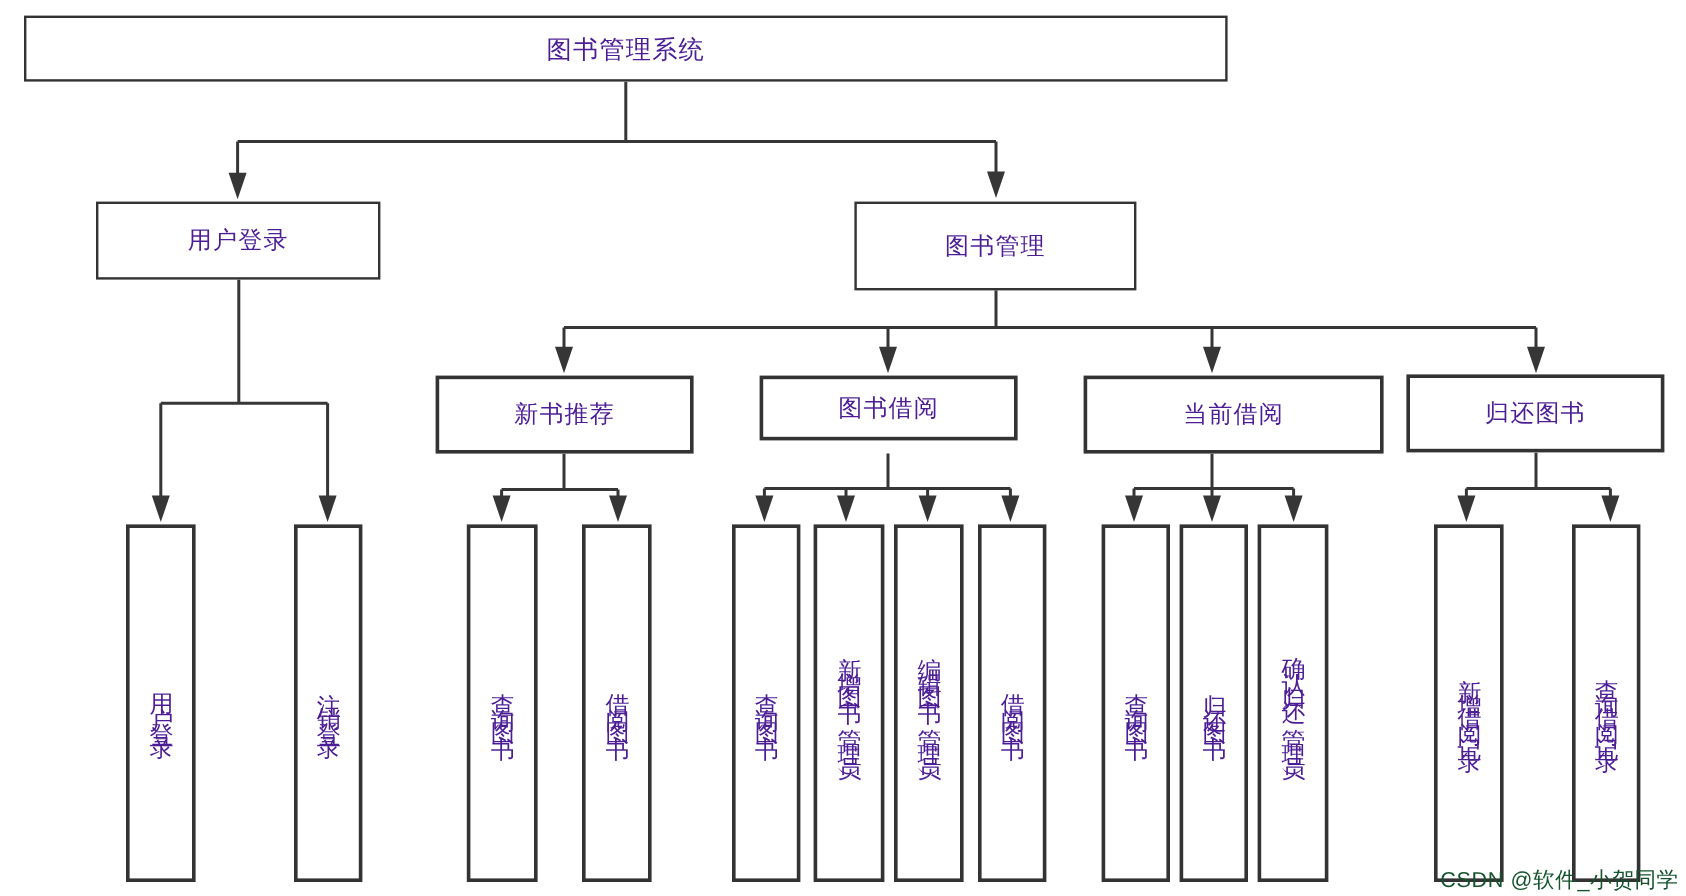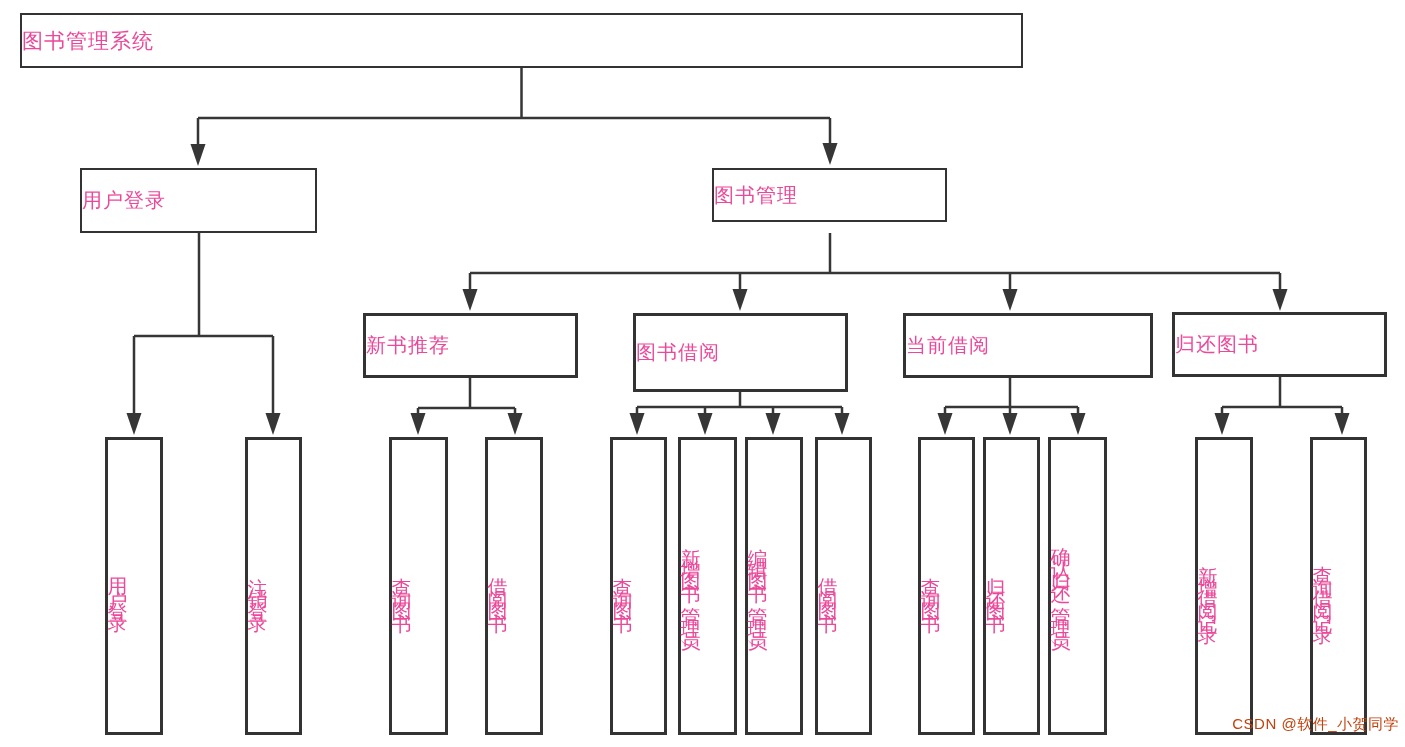--- a/index.html
+++ b/index.html
@@ -17,43 +17,43 @@
     width: 1405px; height: 747px;
     pointer-events: none;
   }
   .box {
     position: absolute;
     box-sizing: border-box;
     background: #ffffff;
     border: 2.5px solid #333333;
     display: flex;
     align-items: center;
-    justify-content: flex-start;
-    color: #ec4899;
+    justify-content: center;
+    color: #4c1d95;
     font-size: 20px;
     white-space: nowrap;
     z-index: 2;
   }
   .box.lvl2, .box.leaf { border-width: 3px; }
   .box .h-label { letter-spacing: 1px; }
   .box.root .h-label { font-size: 21px; }
   .leaf .v-label {
     writing-mode: vertical-rl;
     text-orientation: mixed;
     letter-spacing: 12px;
     font-size: 20px;
     line-height: 1;
     white-space: nowrap;
   }
   .watermark {
     position: absolute;
     right: 6px;
-    bottom: 13px;
-    font-size: 15px;
-    color: #c2410c;
+    bottom: 2px;
+    font-size: 18px;
+    color: #14532d;
     letter-spacing: 0.5px;
     z-index: 3;
   }
 </style>
 </head>
 <body>
 
 <div class="stage">
 
   <svg class="connectors" viewBox="0 0 1405 747" xmlns="http://www.w3.org/2000/svg">
@@ -90,28 +90,28 @@
     <use href="#arrow" transform="translate(1342,435)"></use>
   </svg>
 
   <div class="box root" style="left:20px;top:13px;width:1003px;height:55px">
     <span class="h-label">图书管理系统</span>
   </div>
 
   <div class="box lvl1" style="left:80px;top:168px;width:237px;height:65px">
     <span class="h-label">用户登录</span>
   </div>
-  <div class="box lvl1" style="left:712px;top:168px;width:235px;height:54px">
+  <div class="box lvl1" style="left:712px;top:168px;width:235px;height:74px">
     <span class="h-label">图书管理</span>
   </div>
 
   <div class="box lvl2" style="left:363px;top:313px;width:215px;height:65px">
     <span class="h-label">新书推荐</span>
   </div>
-  <div class="box lvl2" style="left:633px;top:313px;width:215px;height:79px">
+  <div class="box lvl2" style="left:633px;top:313px;width:215px;height:54px">
     <span class="h-label">图书借阅</span>
   </div>
   <div class="box lvl2" style="left:903px;top:313px;width:250px;height:65px">
     <span class="h-label">当前借阅</span>
   </div>
   <div class="box lvl2" style="left:1172px;top:312px;width:215px;height:65px">
     <span class="h-label">归还图书</span>
   </div>
 
   <div class="box leaf" style="left:105px;top:437px;width:58px;height:298px">

